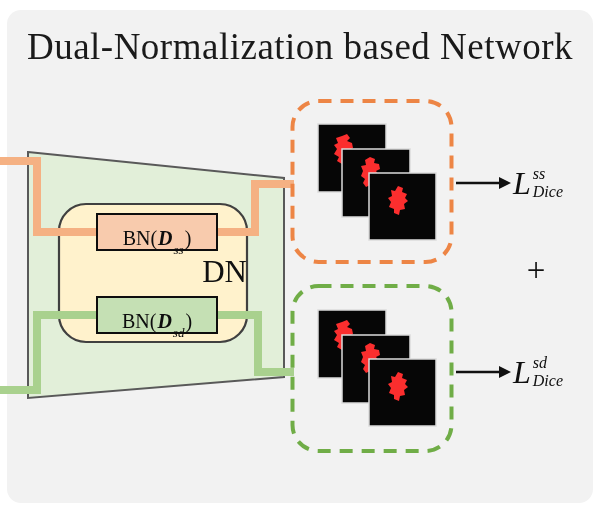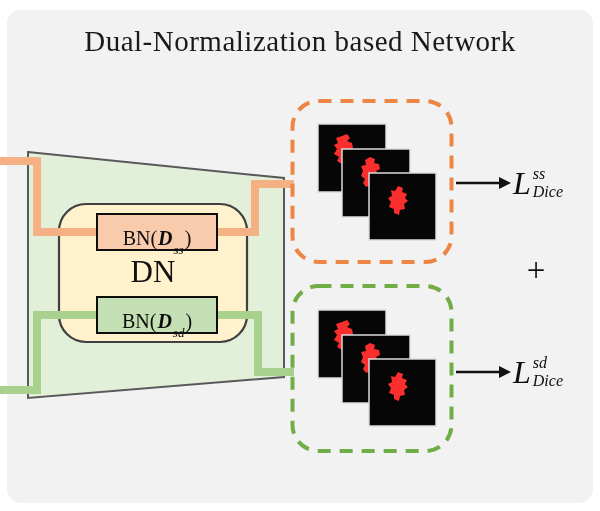--- a/index.html
+++ b/index.html
@@ -7,34 +7,34 @@
     position:relative; width:600px; height:511px; overflow:hidden;
     font-family:"Liberation Serif", "DejaVu Serif", serif;
   }
   .panel {
     position:absolute; left:7px; top:10px; width:586px; height:493px;
     background:#F2F2F2; border-radius:14px;
   }
   svg.layer { position:absolute; left:0; top:0; }
   .title {
     position:absolute; left:0; top:25px; width:600px;
-    text-align:center; font-size:29px; color:#1A1A1A; letter-spacing:0.5px;
+    text-align:center; font-size:37px; color:#1A1A1A; letter-spacing:0.5px;
   }
   .bn-label {
     position:absolute; width:120px; height:36px;
     display:flex; align-items:flex-end; justify-content:center;
     font-size:20px; color:#0D0D0D; white-space:nowrap;
   }
   .bn-label .dsym { font-style:italic; font-weight:bold; margin-left:1px; }
   .bn-label sup { font-style:italic; font-size:13px; line-height:0; margin:0 1px; }
   .bn-ss-label { left:97px; top:214px; }
   .bn-sd-label { left:97px; top:297px; }
   .dn-label {
     position:absolute; left:59px; top:254px; width:188px;
-    text-align:center; font-size:31px; color:#111;
+    text-align:right; font-size:31px; color:#111;
   }
   .loss {
     position:absolute; height:46px; display:flex; align-items:center;
     font-style:italic; color:#0F0F0F;
   }
   .loss .letter { font-size:32px; line-height:1; }
   .loss .stack {
     display:flex; flex-direction:column; justify-content:center;
     font-size:16px; line-height:1.1; margin-left:2px;
   }

